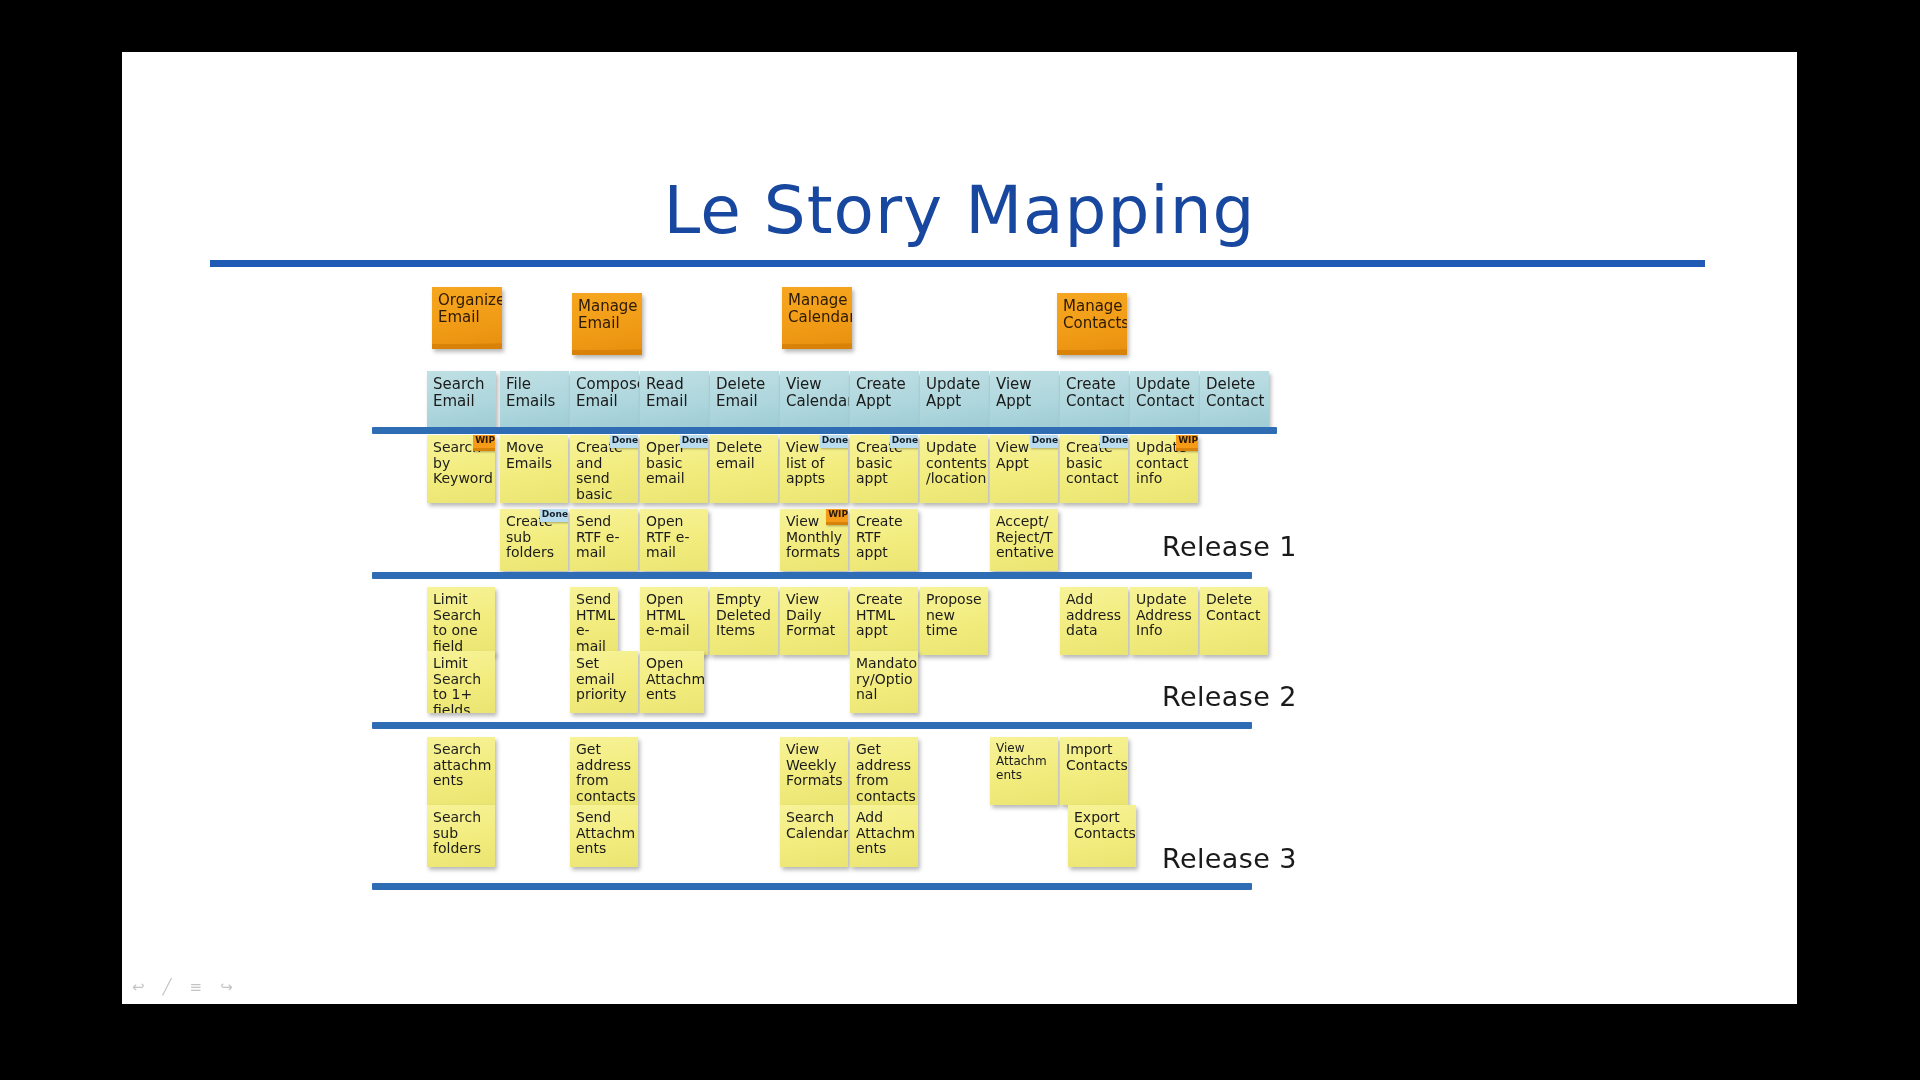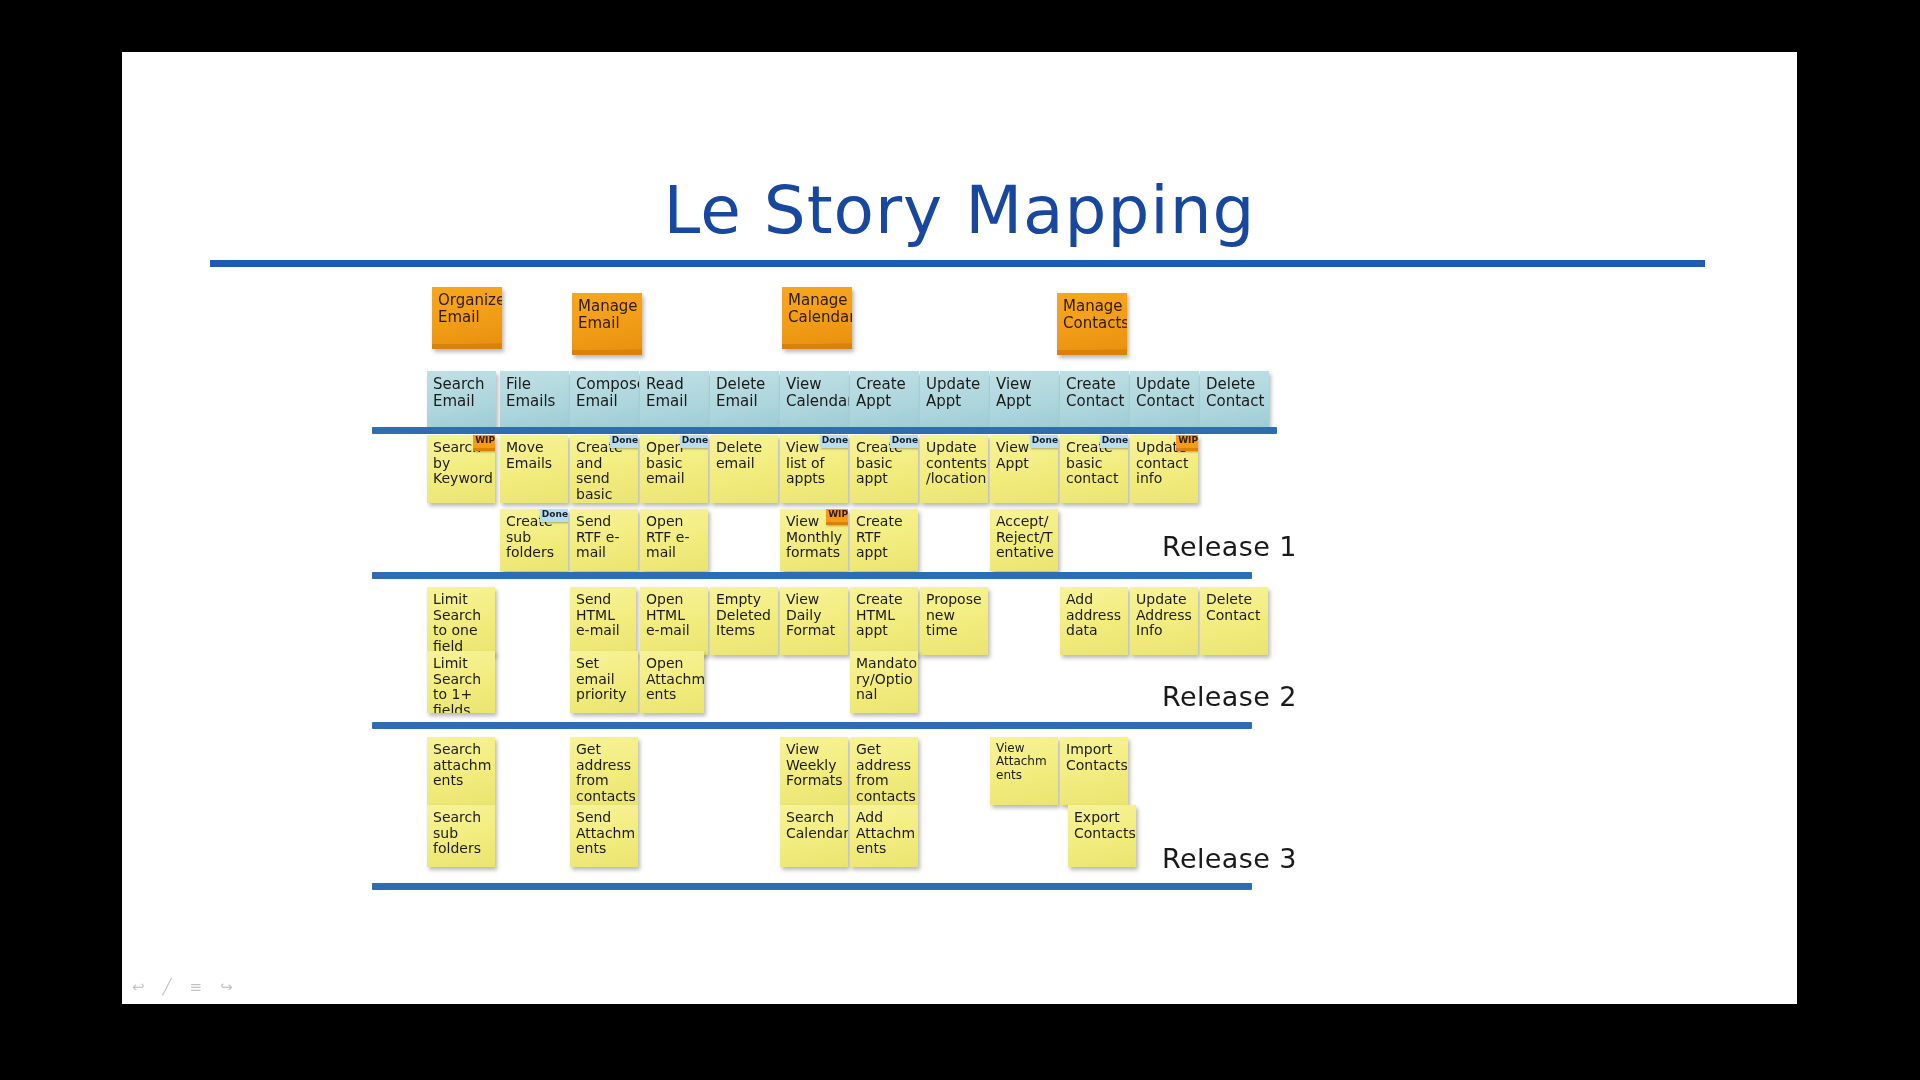--- a/index.html
+++ b/index.html
@@ -130,21 +130,21 @@
       <div class="note note-yellow" style="left: 618px; top: 148px; width: 68px; height: 68px; font-size: 14px; position: absolute;"><span>View Appt</span><div class="flag flag-done" style="right: -2px; top: -2px;">Done</div></div>
       <div class="note note-yellow" style="left: 688px; top: 148px; width: 68px; height: 68px; font-size: 14px; position: absolute;"><span>Create basic contact</span><div class="flag flag-done" style="right: -2px; top: -2px;">Done</div></div>
       <div class="note note-yellow" style="left: 758px; top: 148px; width: 68px; height: 68px; font-size: 14px; position: absolute;"><span>Update contact info</span><div class="flag flag-wip" style="right: -2px; top: -2px;">WIP</div></div>
       <div class="note note-yellow" style="left: 128px; top: 222px; width: 68px; height: 62px; font-size: 14px; position: absolute;"><span>Create sub folders</span><div class="flag flag-done" style="right: -2px; top: -2px;">Done</div></div>
       <div class="note note-yellow" style="left: 198px; top: 222px; width: 68px; height: 62px; font-size: 14px;"><span>Send RTF e-mail</span></div>
       <div class="note note-yellow" style="left: 268px; top: 222px; width: 68px; height: 62px; font-size: 14px;"><span>Open RTF e-mail</span></div>
       <div class="note note-yellow" style="left: 408px; top: 222px; width: 68px; height: 62px; font-size: 14px; position: absolute;"><span>View Monthly formats</span><div class="flag flag-wip" style="right: -2px; top: -2px;">WIP</div></div>
       <div class="note note-yellow" style="left: 478px; top: 222px; width: 68px; height: 62px; font-size: 14px;"><span>Create RTF appt</span></div>
       <div class="note note-yellow" style="left: 618px; top: 222px; width: 68px; height: 62px; font-size: 14px;"><span>Accept/ Reject/T entative</span></div>
       <div class="note note-yellow" style="left: 55px; top: 300px; width: 68px; height: 68px; font-size: 14px;"><span>Limit Search to one field</span></div>
-      <div class="note note-yellow" style="left: 198px; top: 300px; width: 66px; height: 68px; font-size: 14px;"><span>Send HTML e-mail</span></div>
+      <div class="note note-yellow" style="left: 198px; top: 300px; width: 48px; height: 68px; font-size: 14px;"><span>Send HTML e-mail</span></div>
       <div class="note note-yellow" style="left: 268px; top: 300px; width: 68px; height: 68px; font-size: 14px;"><span>Open HTML e-mail</span></div>
       <div class="note note-yellow" style="left: 338px; top: 300px; width: 68px; height: 68px; font-size: 14px;"><span>Empty Deleted Items</span></div>
       <div class="note note-yellow" style="left: 408px; top: 300px; width: 68px; height: 68px; font-size: 14px;"><span>View Daily Format</span></div>
       <div class="note note-yellow" style="left: 478px; top: 300px; width: 68px; height: 68px; font-size: 14px;"><span>Create HTML appt</span></div>
       <div class="note note-yellow" style="left: 548px; top: 300px; width: 68px; height: 68px; font-size: 14px;"><span>Propose new time</span></div>
       <div class="note note-yellow" style="left: 688px; top: 300px; width: 68px; height: 68px; font-size: 14px;"><span>Add address data</span></div>
       <div class="note note-yellow" style="left: 758px; top: 300px; width: 68px; height: 68px; font-size: 14px;"><span>Update Address Info</span></div>
       <div class="note note-yellow" style="left: 828px; top: 300px; width: 68px; height: 68px; font-size: 14px;"><span>Delete Contact</span></div>
       <div class="note note-yellow" style="left: 55px; top: 364px; width: 68px; height: 62px; font-size: 14px;"><span>Limit Search to 1+ fields</span></div>
       <div class="note note-yellow" style="left: 198px; top: 364px; width: 68px; height: 62px; font-size: 14px;"><span>Set email priority</span></div>

